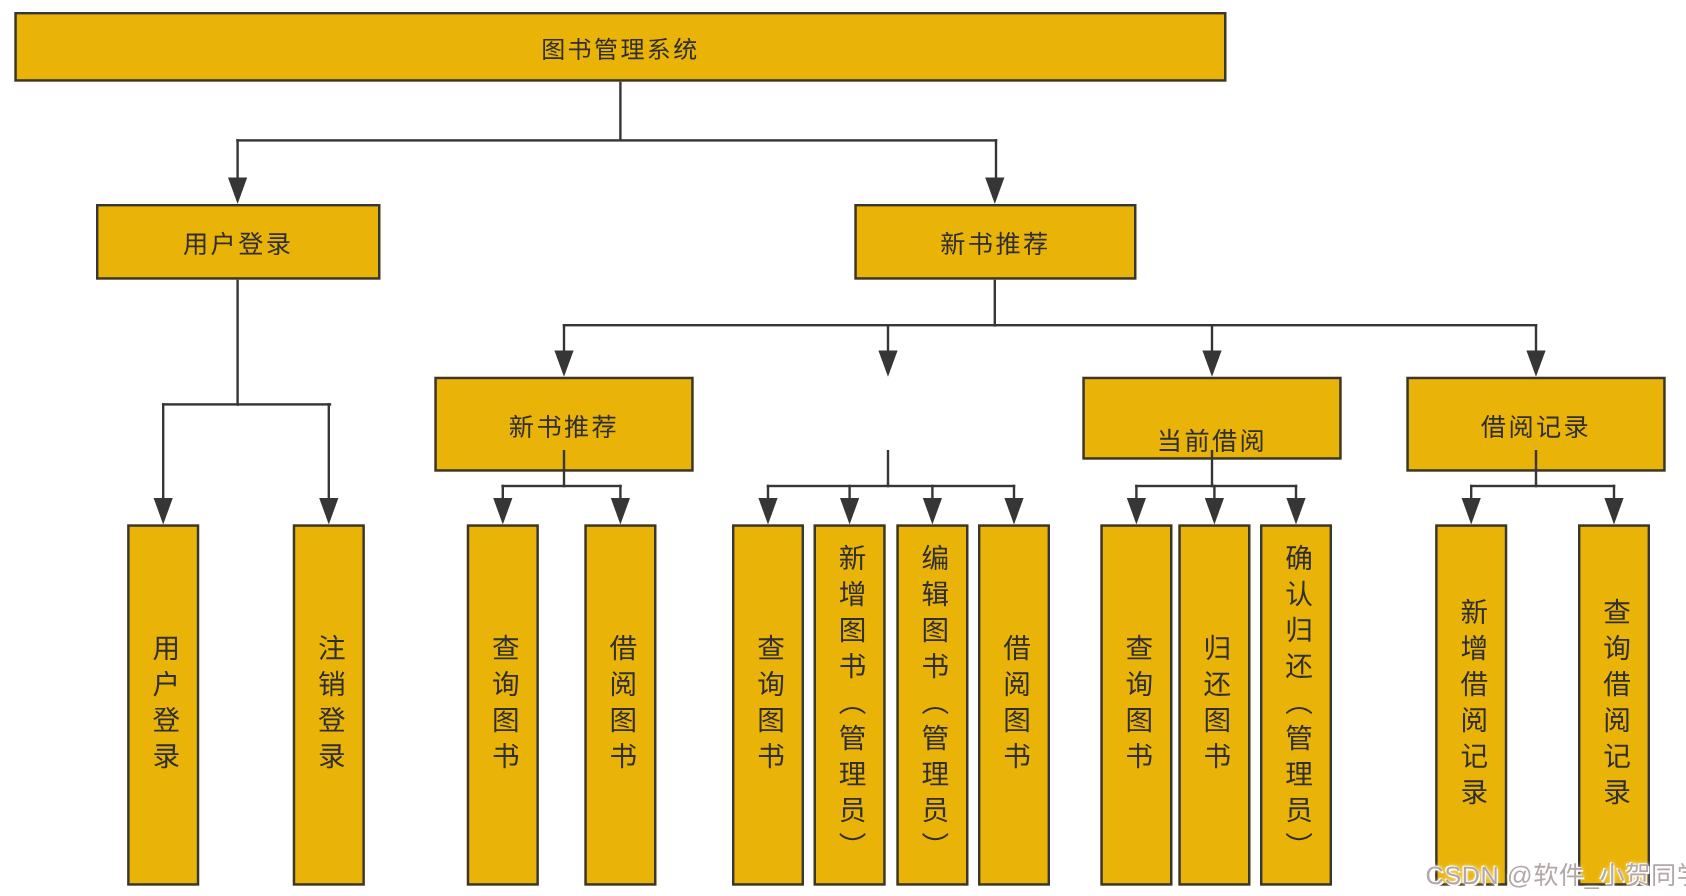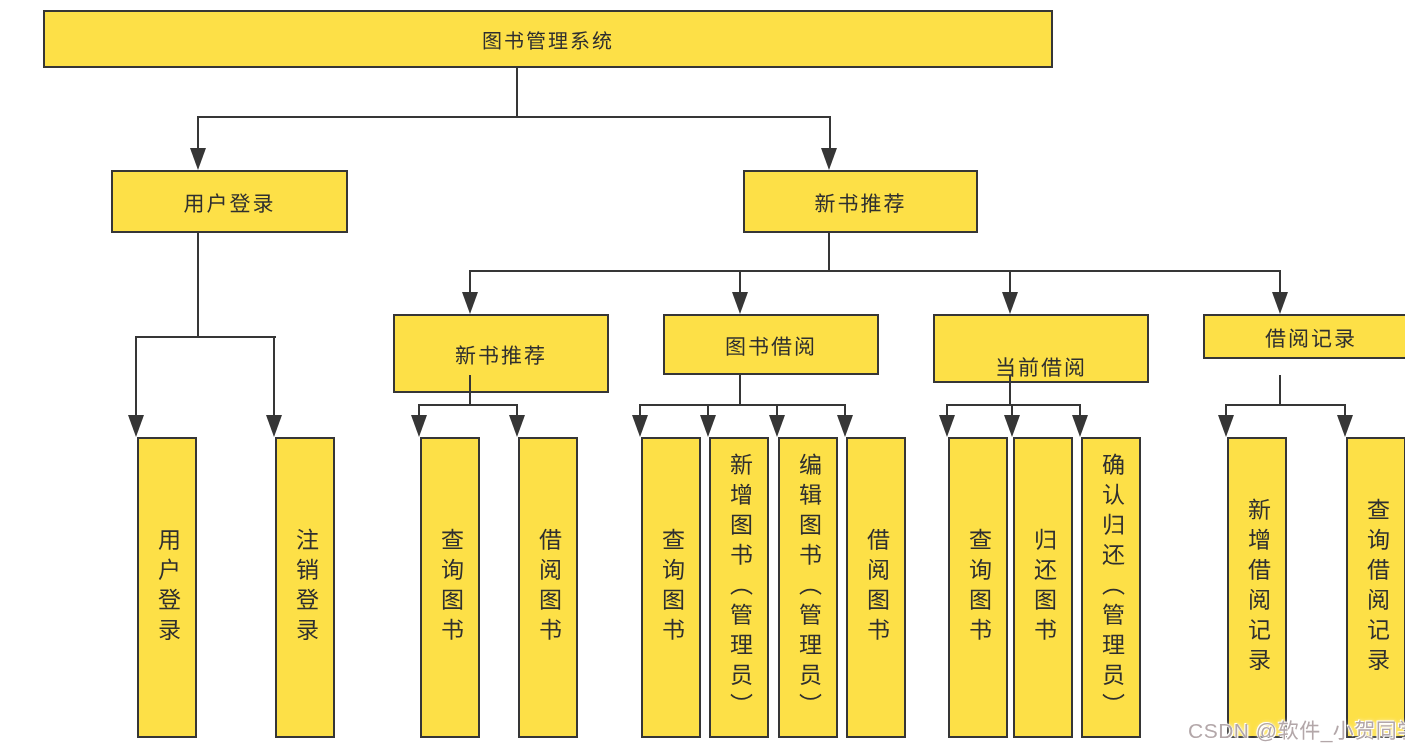--- a/index.html
+++ b/index.html
@@ -1,23 +1,23 @@
 <!DOCTYPE html>
 <html lang="zh-CN"><head>
 <meta charset="utf-8">
 <style>
   html,body{margin:0;padding:0;background:#fff;}
   .canvas{
     position:relative;width:1405px;height:747px;background:#ffffff;
     font-family:"Liberation Sans","DejaVu Sans",sans-serif;overflow:hidden;
   }
   .node{
-    position:absolute;border:2px solid #363636;background:#fde047;
+    position:absolute;border:2px solid #363636;background:#eab308;
     display:flex;align-items:center;justify-content:center;
-    color:#2f2f2f;box-sizing:border-box;margin-left:31px;
+    color:#2f2f2f;box-sizing:border-box;
   }
   .hnode{font-size:21px;letter-spacing:2px;}
   .root-node{font-size:20px;}
   .leaf{top:437px;width:60px;height:301px;}
   .vlabel{
     writing-mode:vertical-rl;text-orientation:mixed;
     font-size:23px;letter-spacing:7px;line-height:1;white-space:nowrap;
   }
   .vline{position:absolute;width:2px;background:#363636;}
   .hline{position:absolute;height:2px;background:#363636;}
@@ -70,27 +70,24 @@
   <div class="vline" style="left:739px;top:270px;height:26px;"></div>
   <div class="arrow" style="left:732px;top:292px;"></div>
   <div class="vline" style="left:1009px;top:270px;height:26px;"></div>
   <div class="arrow" style="left:1002px;top:292px;"></div>
   <div class="vline" style="left:1279px;top:270px;height:26px;"></div>
   <div class="arrow" style="left:1272px;top:292px;"></div>
 
   <div class="node hnode" style="left:362px;top:314px;width:216px;height:79px;">
     <span>新书推荐</span>
   </div>
-  <div class="node hnode" style="left:632px;top:314px;width:216px;height:61px;">
-    <span>图书借阅</span>
-  </div>
   <div class="node hnode" style="left:902px;top:314px;width:216px;height:69px;align-items:flex-end;">
     <span>当前借阅</span>
   </div>
-  <div class="node hnode" style="left:1172px;top:314px;width:216px;height:45px;justify-content:center;">
+  <div class="node hnode" style="left:1172px;top:314px;width:216px;height:79px;justify-content:center;">
     <span>借阅记录</span>
   </div>
 
   <div class="vline" style="left:469px;top:375px;height:31px;"></div>
   <div class="hline" style="left:418px;top:404px;width:100px;"></div>
   <div class="vline" style="left:418px;top:404px;height:14px;"></div>
   <div class="arrow" style="left:411px;top:415px;"></div>
   <div class="vline" style="left:516px;top:404px;height:14px;"></div>
   <div class="arrow" style="left:509px;top:415px;"></div>
 

